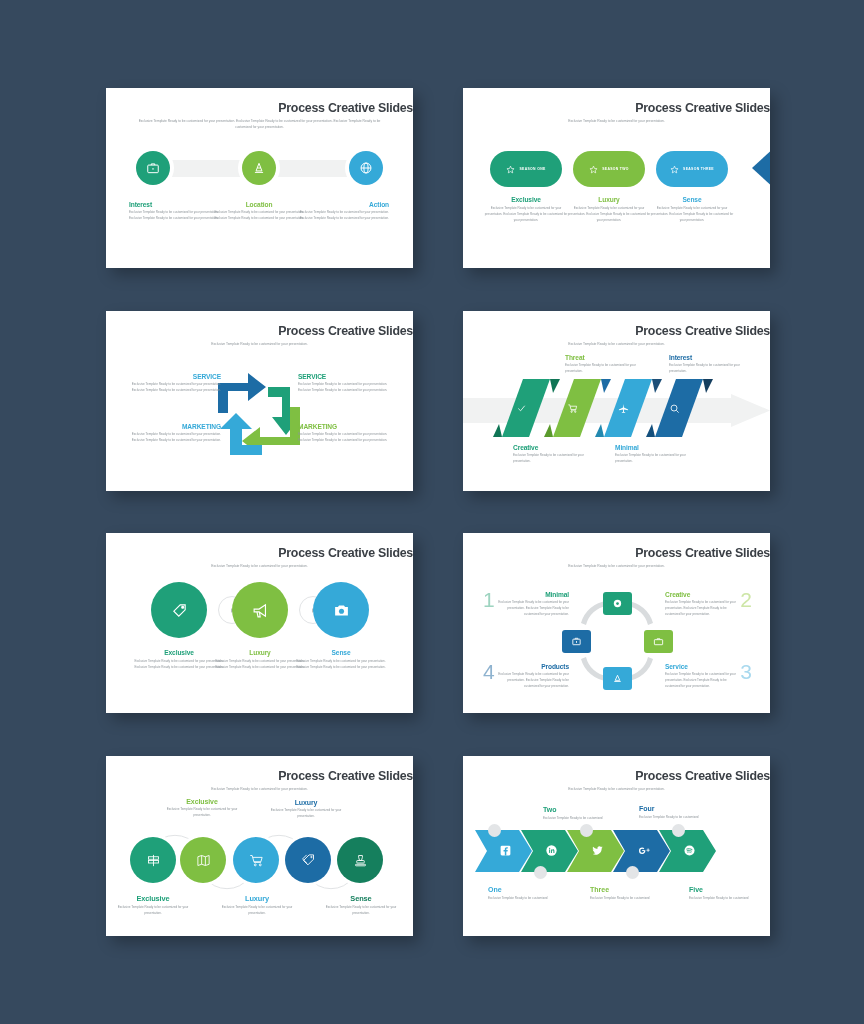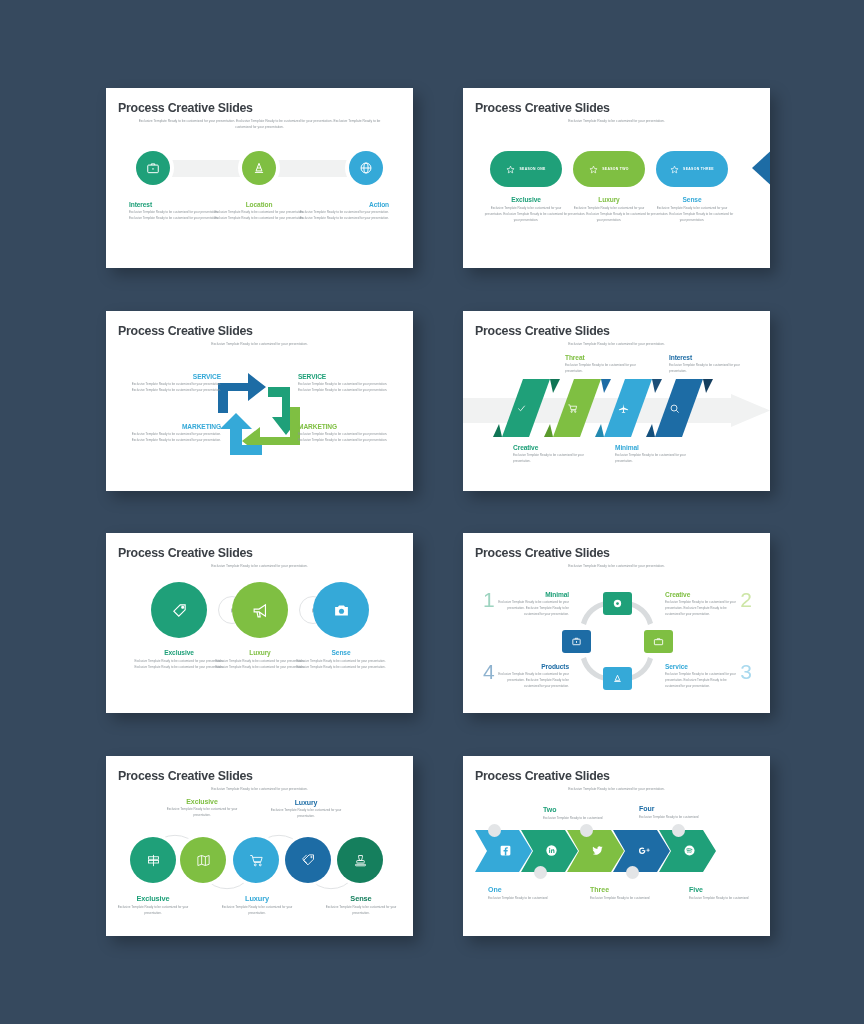--- a/index.html
+++ b/index.html
@@ -23,21 +23,21 @@
   .s1 { left:106px; top:88px; }
   .s2 { left:463px; top:88px; }
   .s3 { left:106px; top:311px; }
   .s4 { left:463px; top:311px; }
   .s5 { left:106px; top:533px; }
   .s6 { left:463px; top:533px; }
   .s7 { left:106px; top:756px; }
   .s8 { left:463px; top:756px; }
 
   .stitle {
-    text-align:left;
+    text-align:right;
     font-weight:bold;
     font-size:12.4px;
     color:#3a3f45;
     letter-spacing:-0.25px;
     margin-top:13px;
     padding-left:12px;
   }
   .ssub {
     text-align:center;
     font-size:3.3px;

